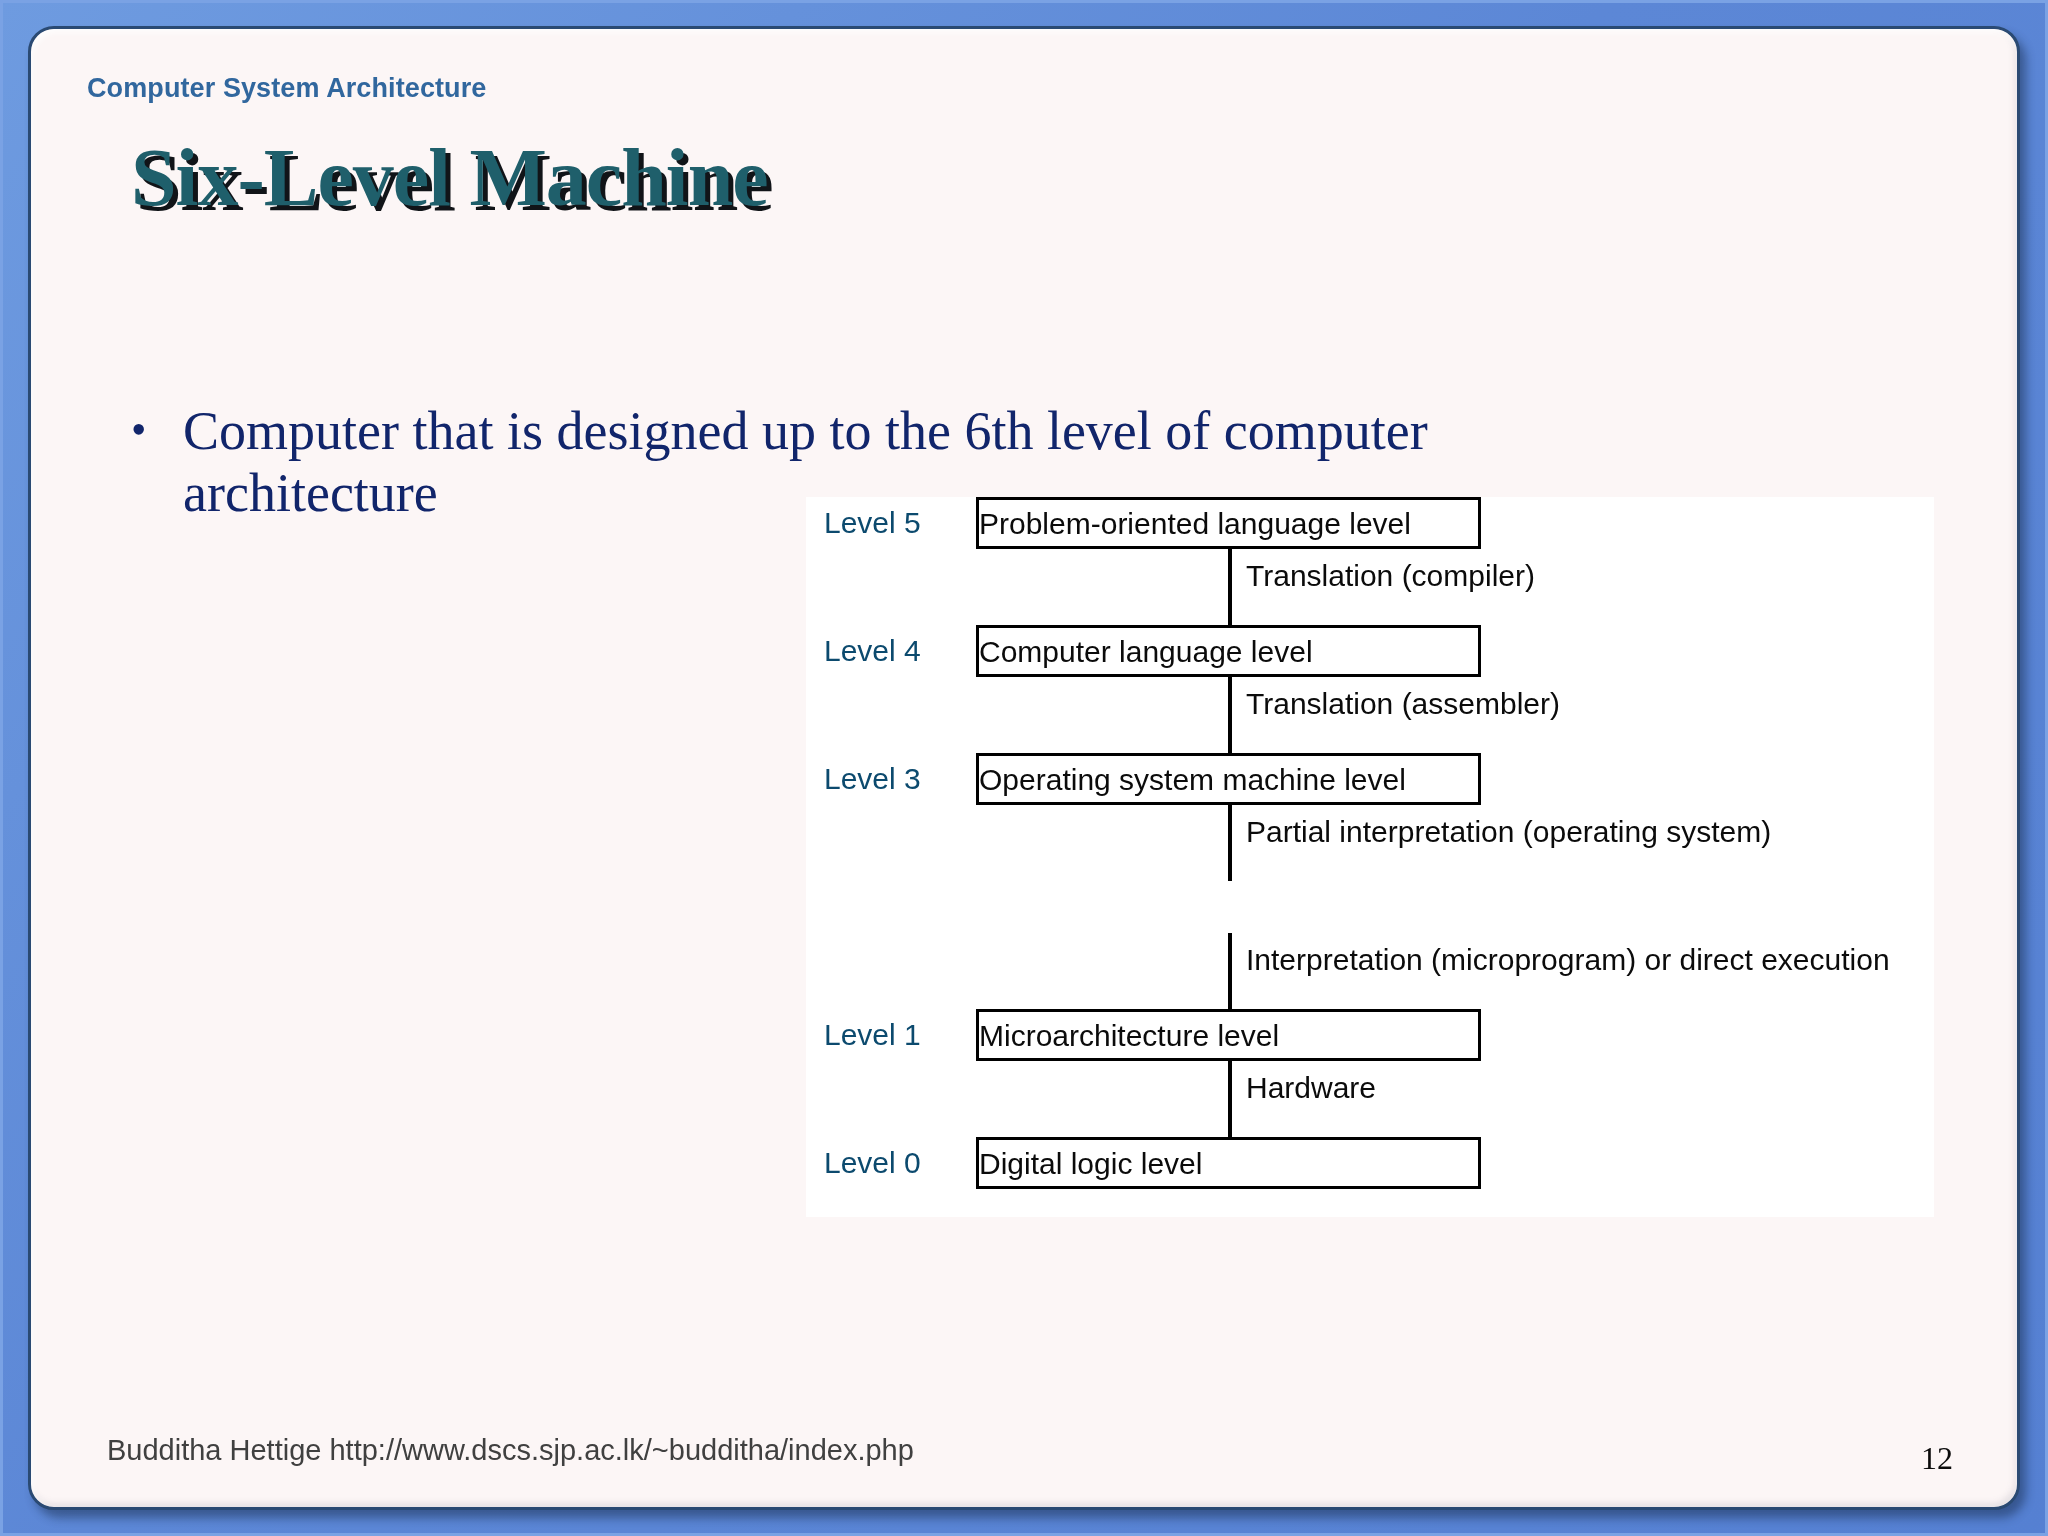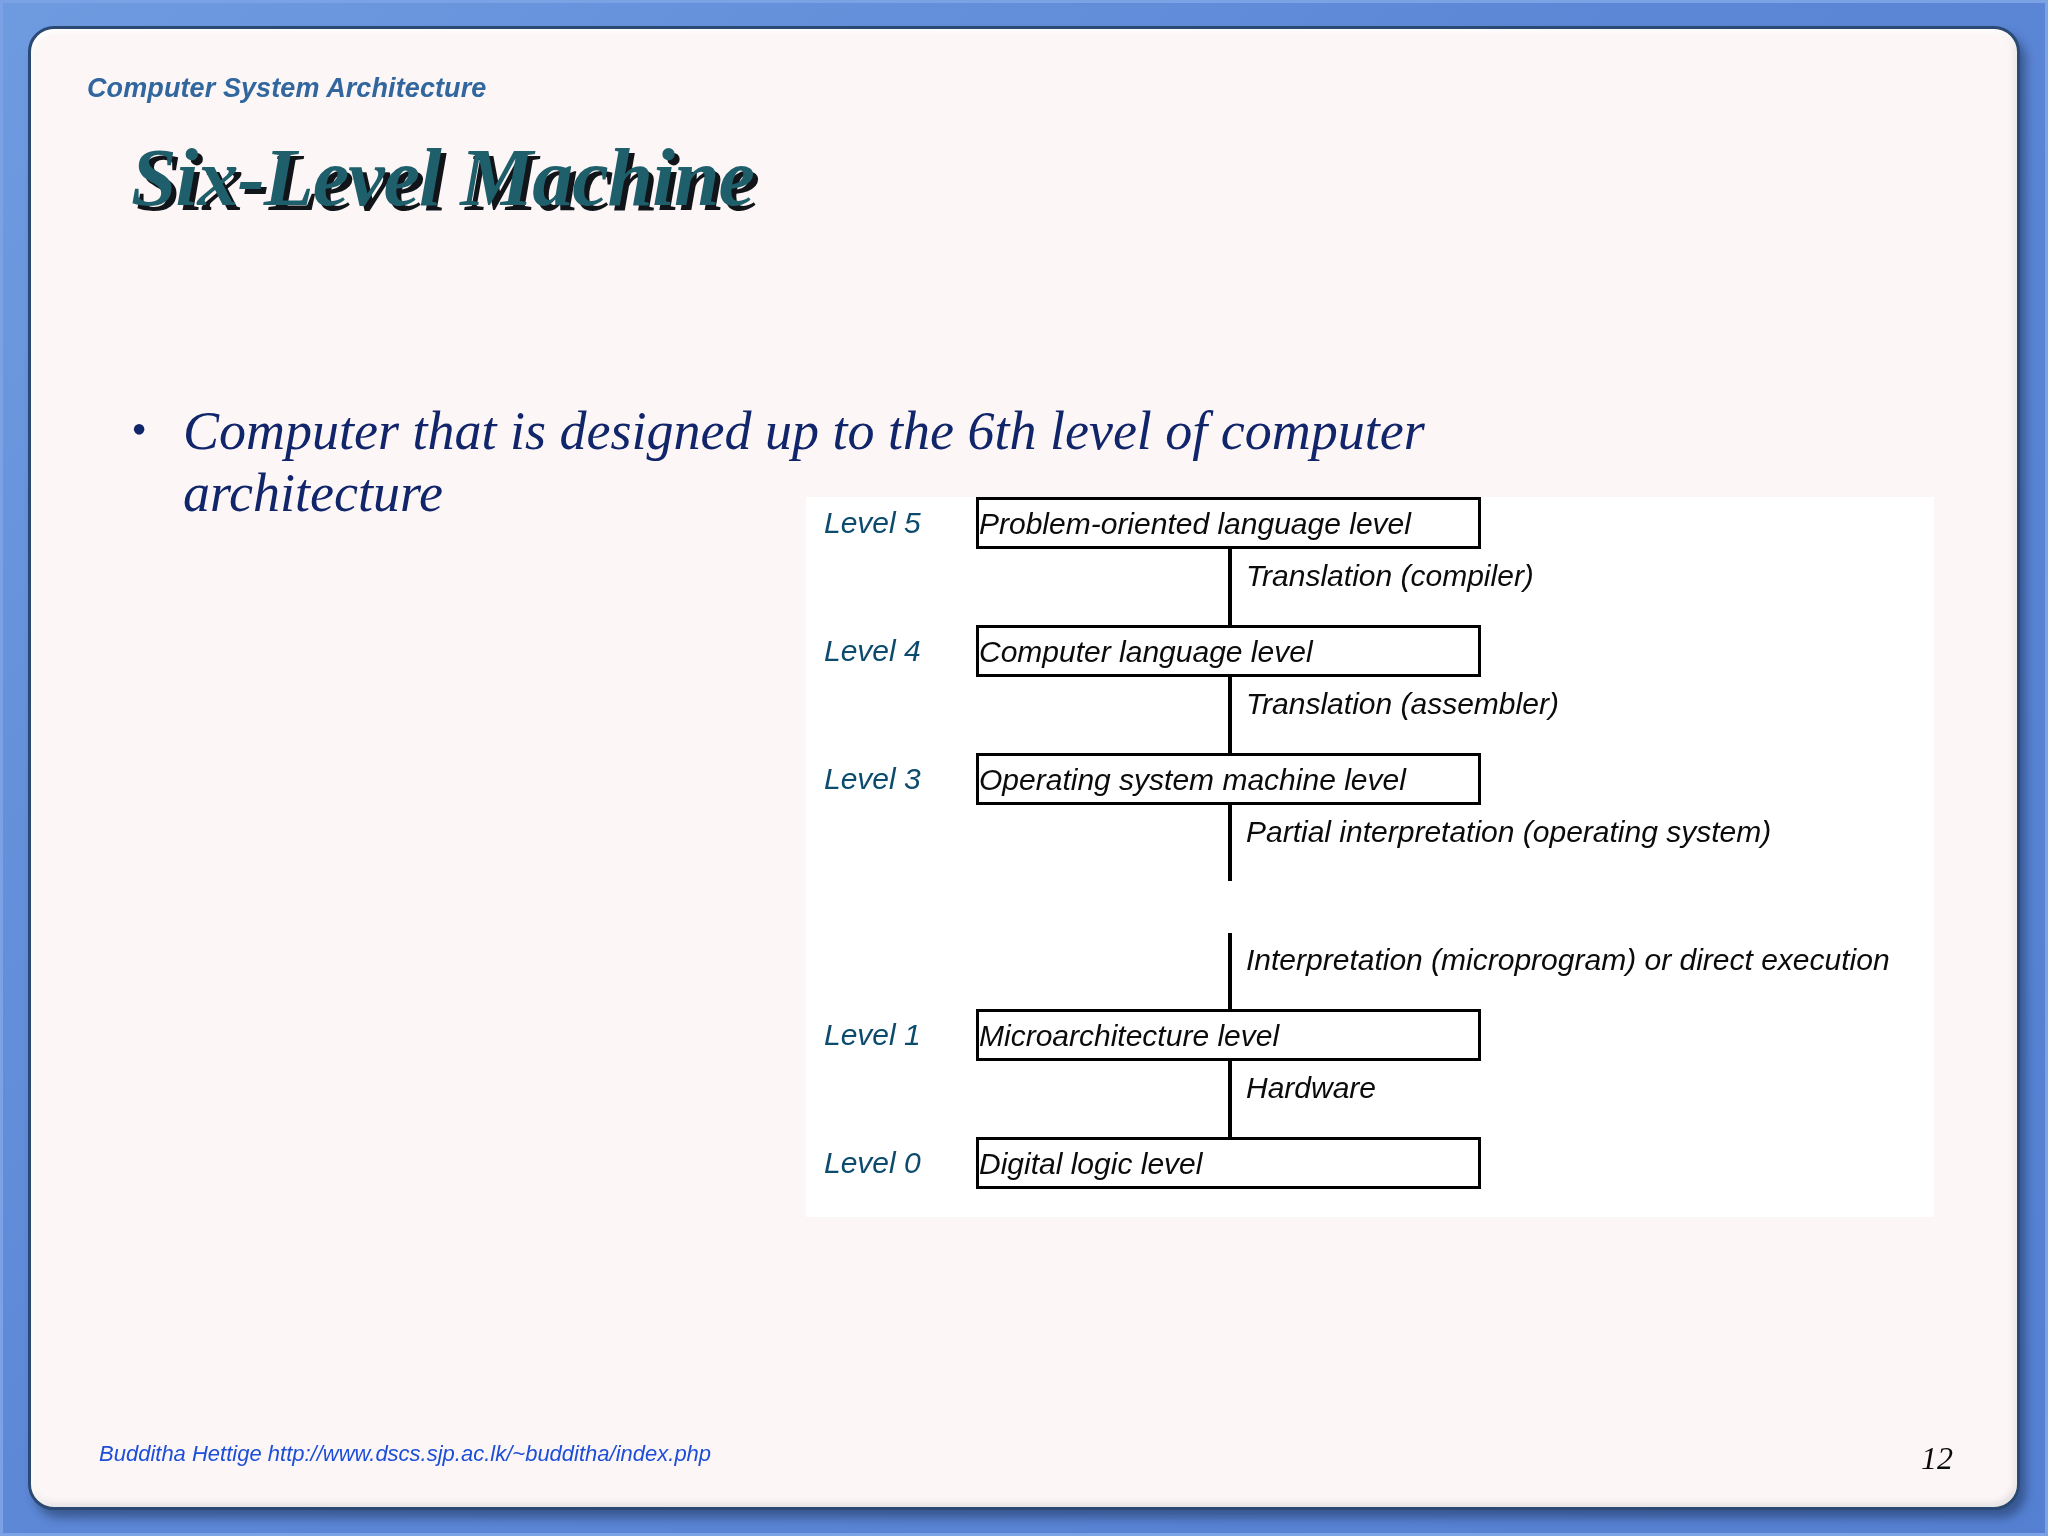--- a/index.html
+++ b/index.html
@@ -14,21 +14,20 @@
     font-family: "Liberation Sans", sans-serif;
   }
 
   
   .slide-frame {
     position: relative;
     width: 2048px;
     height: 1536px;
     background: linear-gradient(135deg, #6E9BE0 0%, #5C87D6 45%, #5580D2 100%);
     box-sizing: border-box;
-    font-style: italic;
   }
 
   
   .frame-edge {
     position: absolute;
     inset: 0;
     border: 3px solid #7AA2E4;
     box-sizing: border-box;
     pointer-events: none;
   }
@@ -181,25 +180,25 @@
     left: 440px;
     font-family: "Liberation Sans", sans-serif;
     font-size: 30px;
     color: #0B0B0B;
     white-space: nowrap;
   }
 
   
   .footer-credit {
     position: absolute;
-    left: 68px;
+    left: 76px;
     bottom: 40px;
     font-family: "Liberation Sans", sans-serif;
-    font-size: 22px;
-    color: #1d4ed8;
+    font-size: 29px;
+    color: #404040;
     white-space: nowrap;
   }
   .footer-pagenum {
     position: absolute;
     right: 64px;
     bottom: 30px;
     font-family: "Liberation Serif", serif;
     font-size: 32px;
     color: #0B0B0B;
   }

